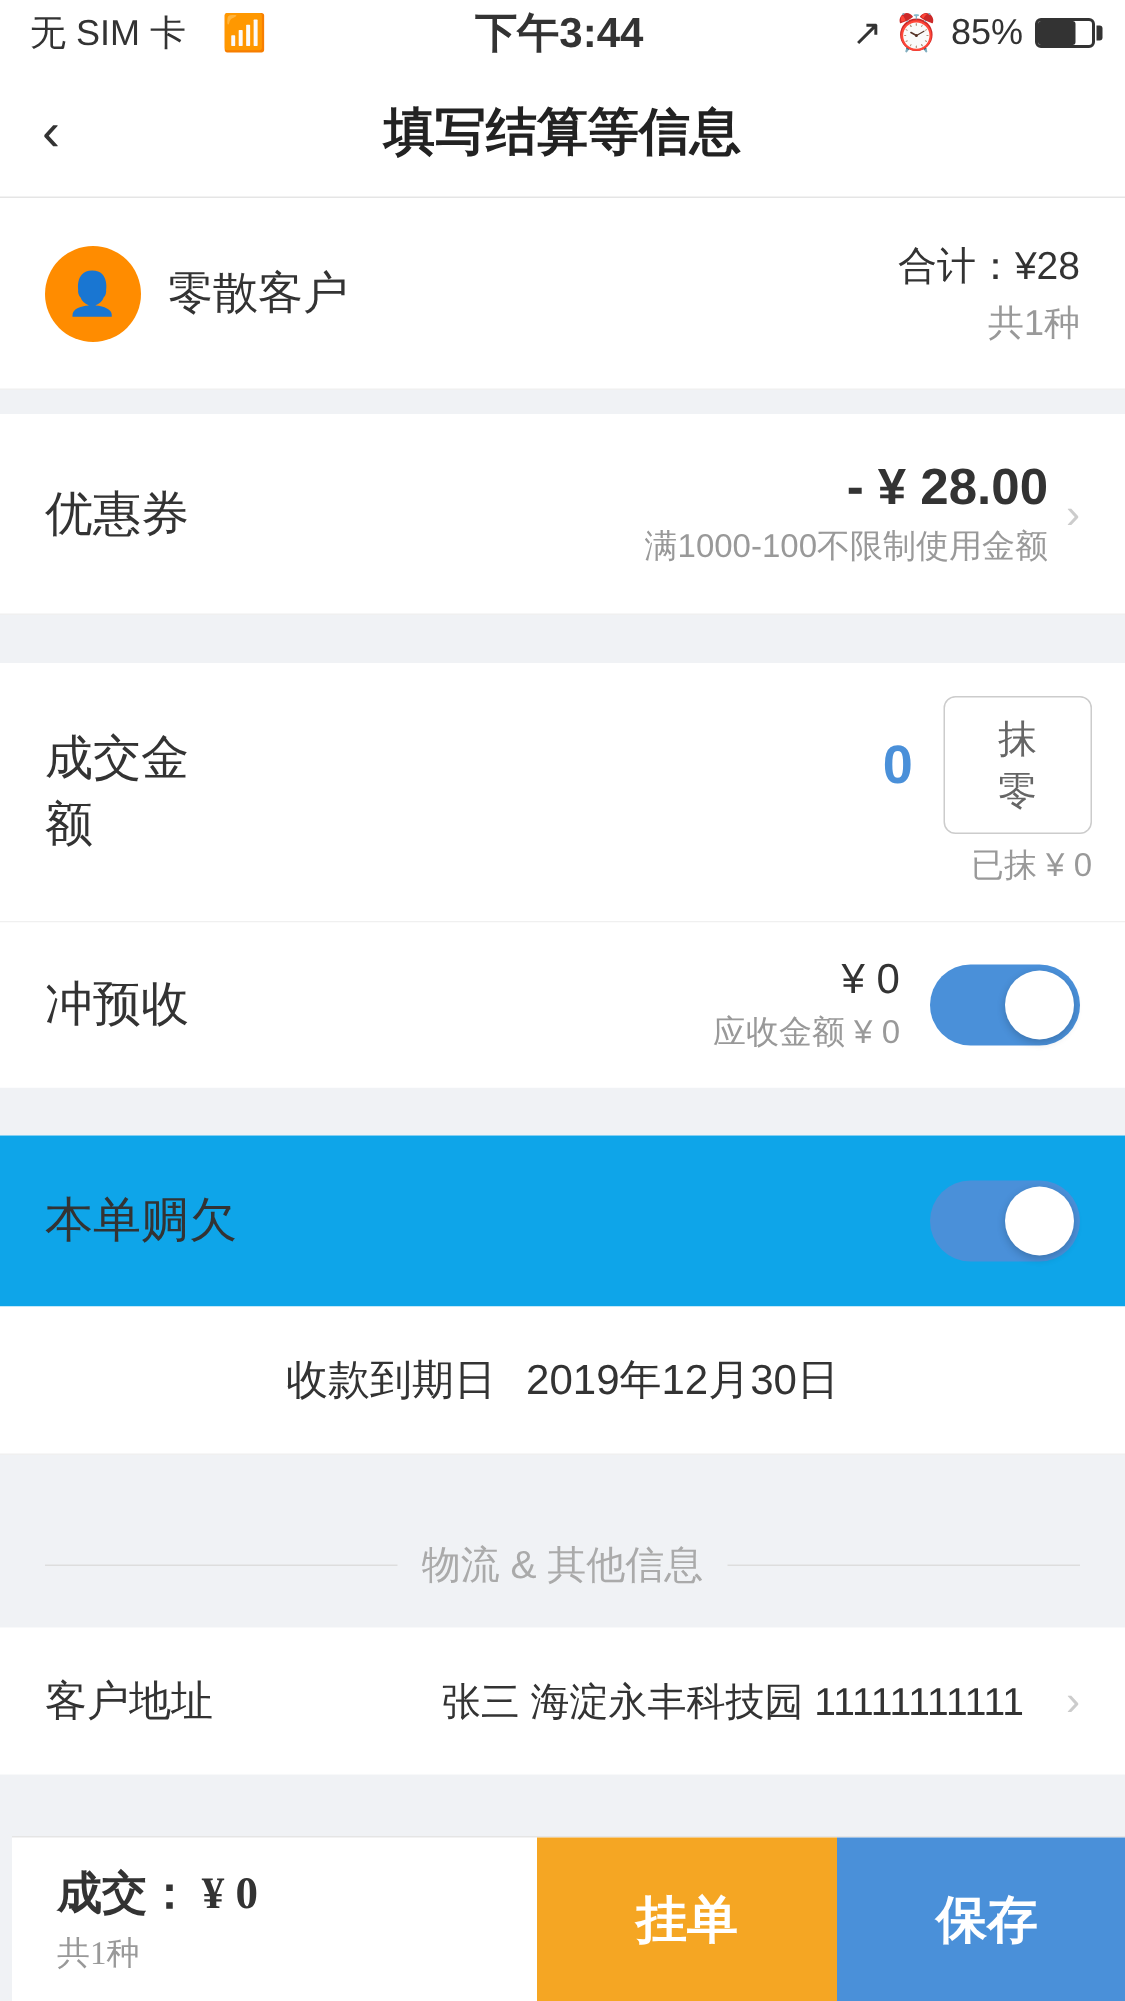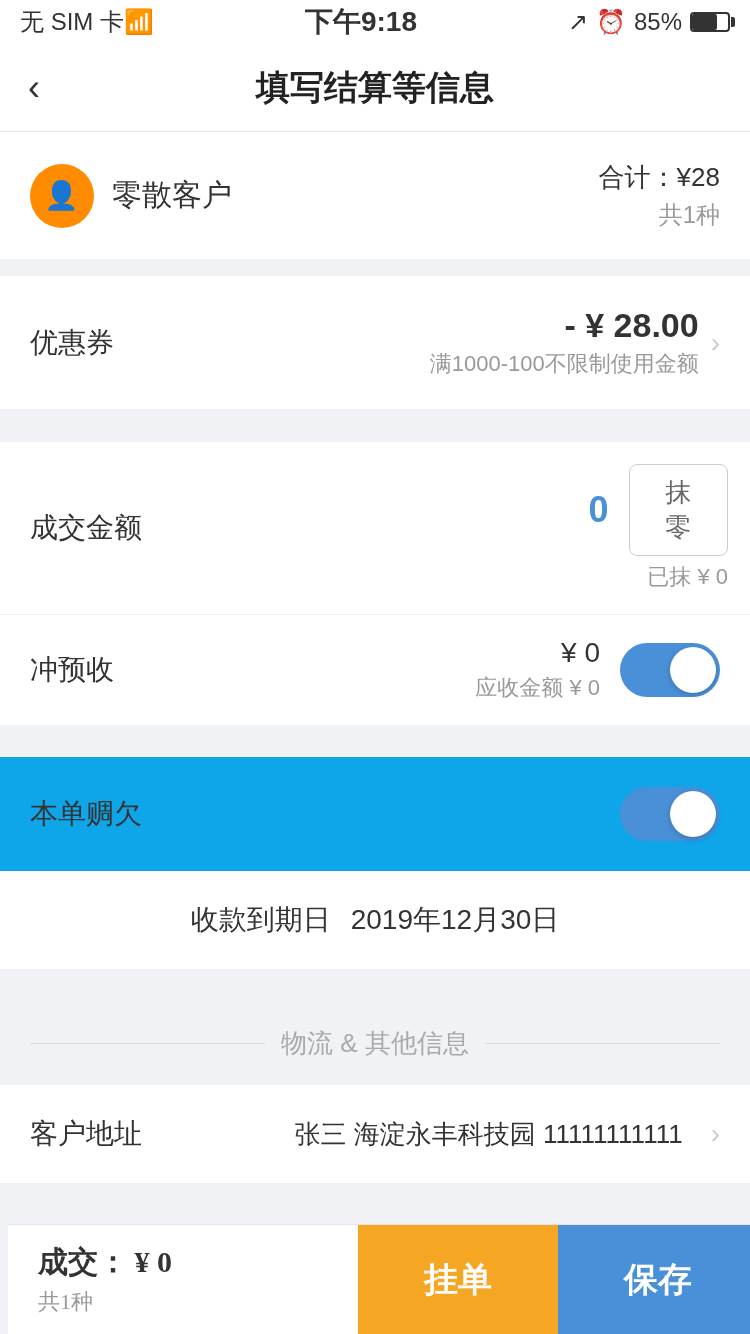--- a/index.html
+++ b/index.html
@@ -18,21 +18,21 @@
     .status-bar {
       height: 44px;
       background: #fff;
       display: flex;
       align-items: center;
       justify-content: space-between;
       padding: 0 20px;
       font-size: 24px;
       font-weight: 500;
     }
-    .status-left { display: flex; align-items: center; gap: 0; }
+    .status-left { display: flex; align-items: center; gap: 24px; }
     .status-right { display: flex; align-items: center; gap: 8px; }
     .battery-icon {
       width: 40px; height: 20px; border: 2px solid #333; border-radius: 4px;
       position: relative; display: inline-block;
     }
     .battery-icon::after {
       content: ''; position: absolute; right: -7px; top: 50%; transform: translateY(-50%);
       width: 4px; height: 10px; background: #333; border-radius: 0 2px 2px 0;
     }
     .battery-fill {
@@ -116,21 +116,21 @@
     .row-item {
       background: #fff;
       padding: 30px 30px;
       display: flex;
       align-items: center;
       justify-content: space-between;
       border-bottom: 1px solid #f0f0f0;
       min-height: 100px;
     }
     .row-label {
-      font-size: 28px;
+      font-size: 32px;
       color: #333;
       min-width: 120px;
     }
     .row-right {
       display: flex;
       flex-direction: column;
       align-items: flex-end;
     }
     .coupon-discount {
       font-size: 34px;
@@ -373,21 +373,21 @@
     }
   </style>
 </head>
 <body>
 
 <div class="status-bar">
   <div class="status-left">
     <span>无 SIM 卡</span>
     <span>📶</span>
   </div>
-  <div style="font-size:28px;font-weight:600;">下午9:18</div>
+  <div style="font-size:28px;font-weight:600;">下午3:44</div>
   <div class="status-right">
     <span>↗</span>
     <span>⏰</span>
     <span>85%</span>
     <div class="battery-icon">
       <div class="battery-fill"></div>
     </div>
   </div>
 </div>
 

